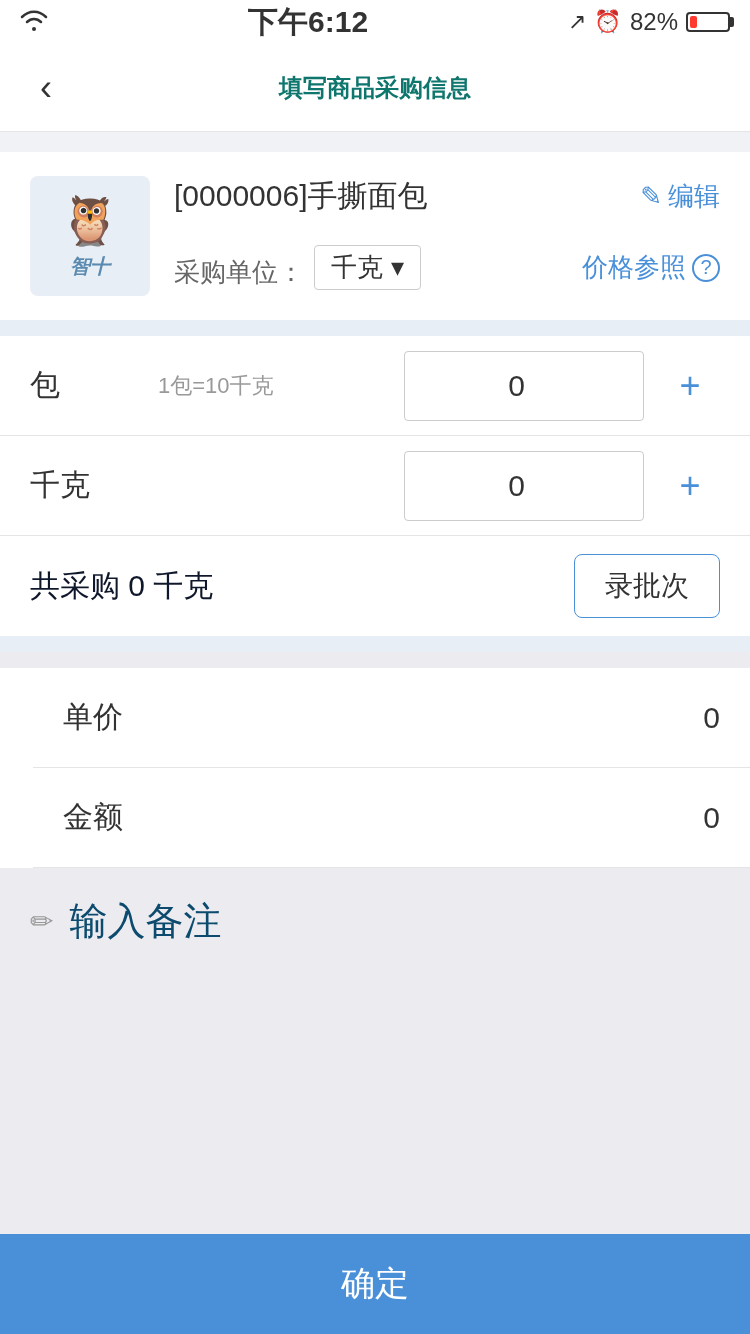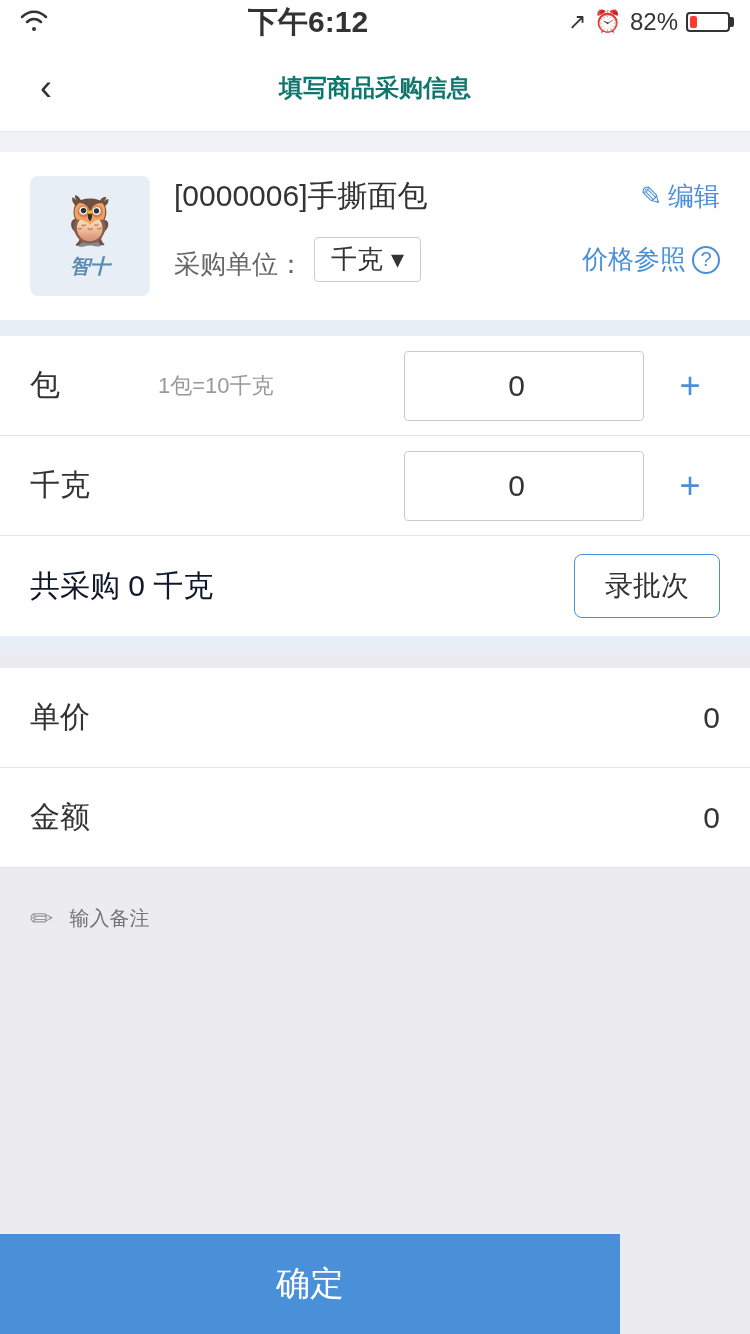--- a/index.html
+++ b/index.html
@@ -100,21 +100,21 @@
       font-weight: 600;
       font-style: italic;
     }
     .product-info {
       flex: 1;
     }
     .product-name-row {
       display: flex;
       justify-content: space-between;
       align-items: center;
-      margin-bottom: 20px;
+      margin-bottom: 28px;
     }
     .product-name {
       font-size: 30px;
       font-weight: 500;
       color: #333;
     }
     .edit-btn {
       font-size: 26px;
       color: #4a90d9;
       display: flex;
@@ -251,20 +251,21 @@
       background: #fff;
       margin-top: 16px;
     }
     .price-row {
       display: flex;
       align-items: center;
       justify-content: space-between;
       padding: 0 30px;
       height: 100px;
       border-bottom: 1px solid #e5e5e5;
+      margin-left: 33px;
     }
     .price-label {
       font-size: 30px;
       color: #333;
     }
     .price-value {
       font-size: 30px;
       color: #333;
     }
 
@@ -276,37 +277,37 @@
       display: flex;
       align-items: center;
       gap: 16px;
       min-height: 100px;
     }
     .pencil-icon {
       font-size: 28px;
       color: #999;
     }
     .notes-placeholder {
-      font-size: 20px;
-      color: #737373;
+      font-size: 38px;
+      color: #0c4a6e;
     }
 
     
     .bottom-spacer {
       flex: 1;
       background: #ebebf0;
       min-height: 300px;
     }
 
     
     .confirm-btn {
       position: fixed;
       bottom: 0;
       left: 0;
-      width: 620px;
+      width: 750px;
       height: 100px;
       background: #4a90d9;
       display: flex;
       align-items: center;
       justify-content: center;
       font-size: 34px;
       color: #fff;
       font-weight: 500;
       cursor: pointer;
     }

